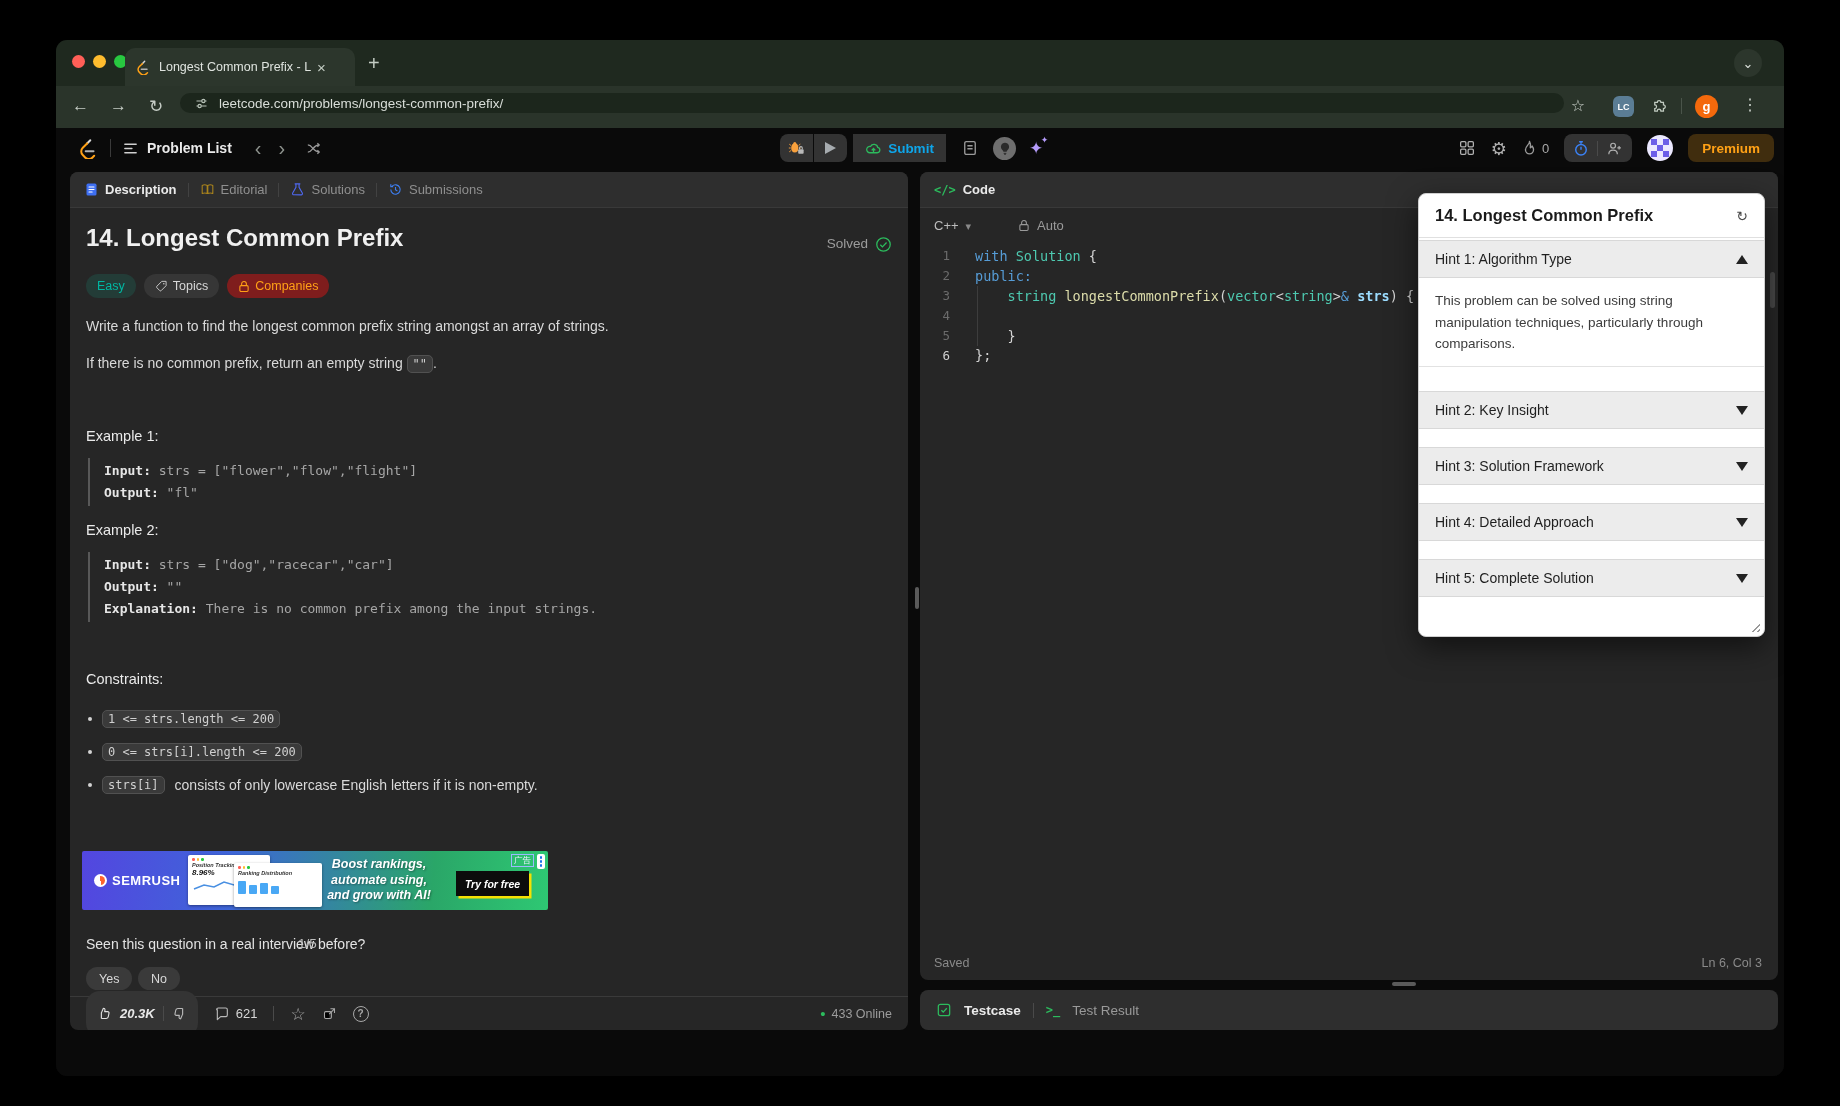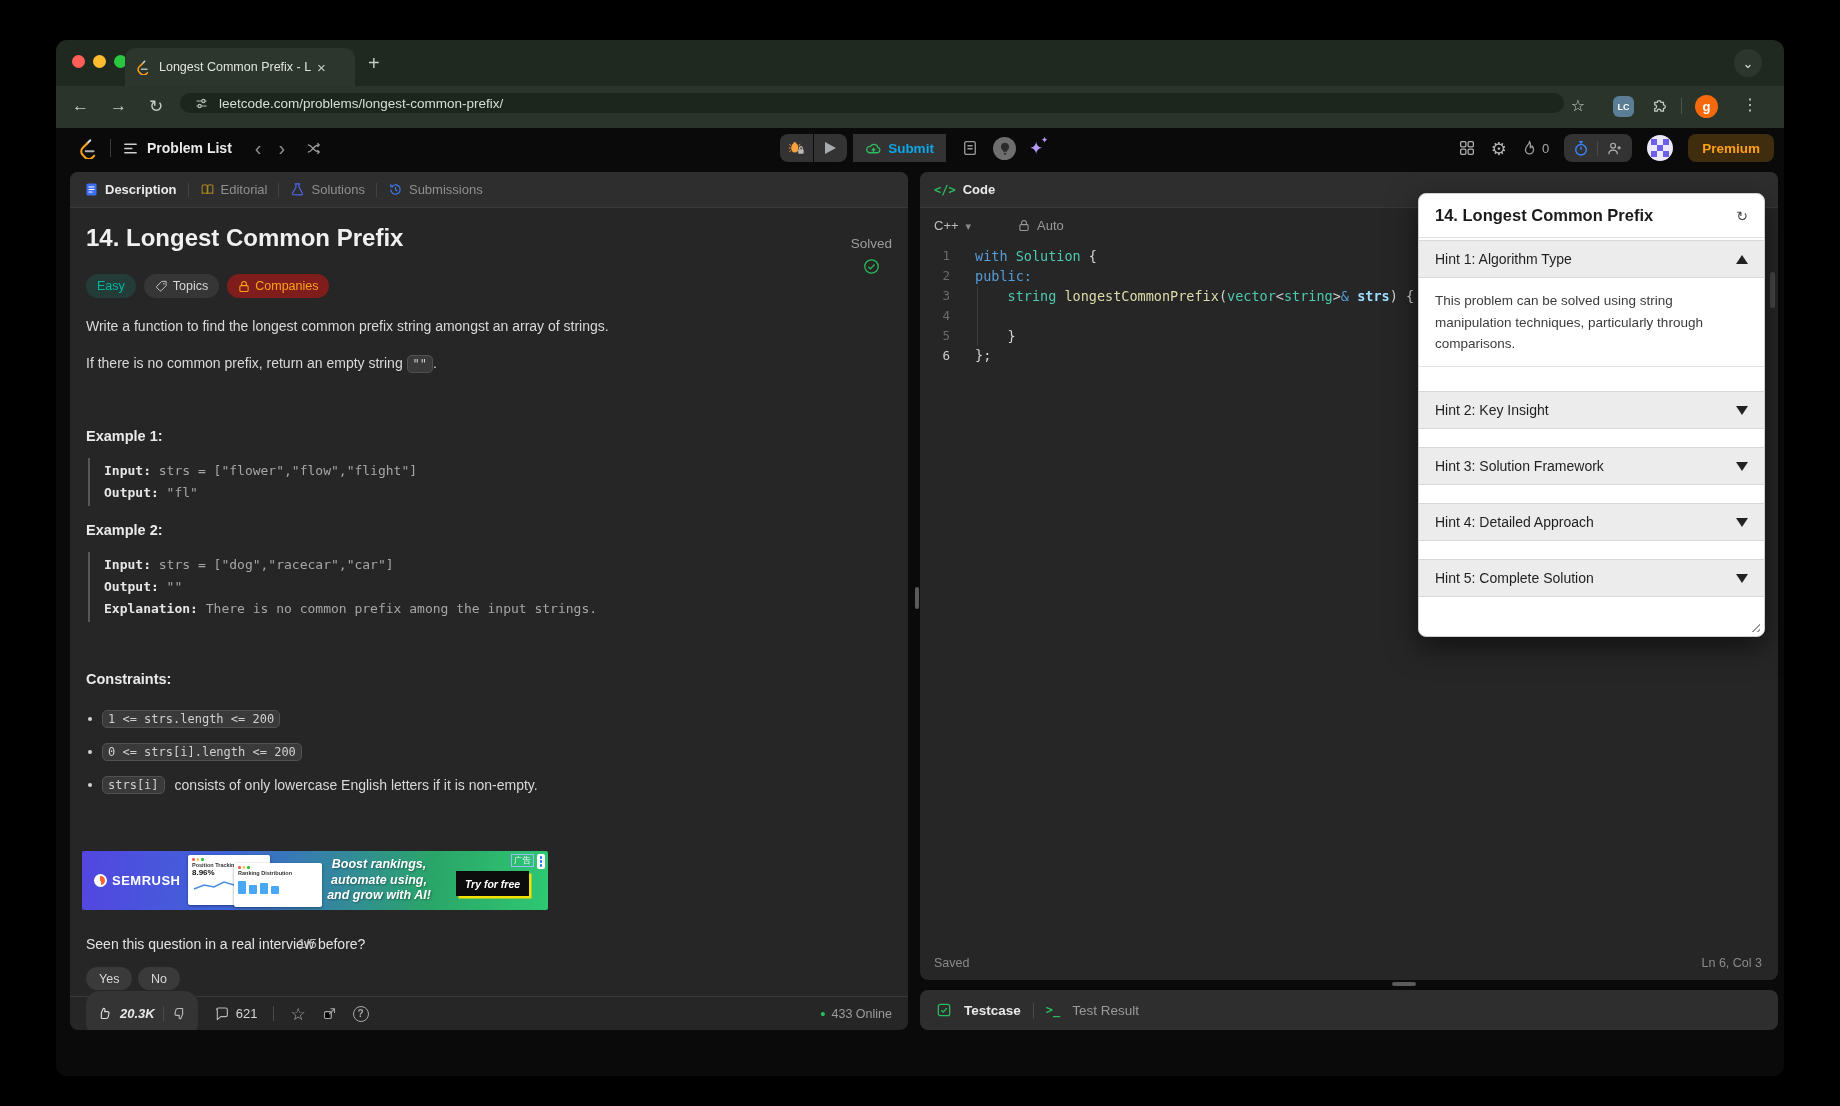--- a/index.html
+++ b/index.html
@@ -55,47 +55,47 @@
   
   .panel { position:absolute; background:#262626; border-radius:8px; overflow:hidden; }
   .left-panel { left:14px; top:44px; width:838px; height:858px; }
   .panel-header { position:absolute; left:0; top:0; width:100%; height:36px; background:#2e2e2e;
                   border-bottom:1px solid #393939; display:flex; align-items:center; padding:0 14px; gap:11px; }
   .dtab { display:flex; align-items:center; gap:6px; font-size:13px; color:#8f8f8f; }
   .dtab.active { color:#eaeaea; font-weight:600; }
   .tab-sep { width:1px; height:14px; background:#424242; }
 
   .lp-title { position:absolute; left:16px; top:52px; color:#f0f0f0; font-size:24px; font-weight:bold; }
-  .solved { position:absolute; right:16px; top:64px; display:flex; align-items:center; gap:7px;
-            color:#9c9c9c; font-size:13.5px;flex-direction:column; }
+  .solved { position:absolute; right:16px; top:64px; display:flex; gap:7px;
+            color:#9c9c9c; font-size:13.5px; }
   .badges { position:absolute; left:16px; top:102px; display:flex; gap:8px; }
   .chip { height:24px; border-radius:12px; display:flex; align-items:center; padding:0 11px; gap:5px; font-size:12.5px; }
   .chip-easy { background:#233c37; color:#00b8a3; }
   .chip-gray { background:#363636; color:#d6d6d6; }
   .chip-comp { background:#7f1d1d; color:#ffa116; }
   .para { position:absolute; left:16px; color:#d9d9d9; font-size:14px; }
   .codechip { font-family:"DejaVu Sans Mono", monospace; font-size:12px; background:#3a3a3a;
               border:1px solid #515151; border-radius:5px; padding:1px 5px; color:#d0d0d0; }
-  .ex-head { position:absolute; left:16px; color:#eaeaea; font-size:14.5px; font-weight:bold; }
+  .ex-head { position:absolute; left:16px; color:#eaeaea; font-size:14.5px; font-weight:normal; }
   .ex-block { position:absolute; left:18px; border-left:2px solid #585858; padding:2px 0 2px 14px;
               font-family:"DejaVu Sans Mono", monospace; font-size:13px; line-height:22px; color:#a6a6a6; }
   .ex-block b { color:#e6e6e6; }
   .c-rows { position:absolute; left:18px; top:536px; display:flex; flex-direction:column; gap:11px; }
   .c-row { display:flex; align-items:center; gap:10px; height:22px; color:#d9d9d9; font-size:14px; }
   .dot { width:4px; height:4px; border-radius:50%; background:#d4d4d4; flex:none; }
 
   
   .ad { position:absolute; left:12px; top:679px; width:466px; height:59px; border-radius:2px; overflow:hidden;
         background:linear-gradient(95deg,#5346e0 0%,#3e66d8 32%,#2aa668 75%,#2ec873 100%); }
   .sem { position:absolute; left:12px; top:22px; display:flex; align-items:center; gap:5px;
          color:#fff; font-weight:bold; font-size:13px; letter-spacing:0.5px; }
   .sem-ic { width:13px; height:13px; border-radius:50%; background:#fff; position:relative; }
   .sem-ic::after{ content:""; position:absolute; left:2px; top:2px; width:9px; height:9px; border-radius:50%;
                   background:conic-gradient(#ff642d 0 180deg, #fff 180deg 360deg); }
-  .mini-card { position:absolute; background:#fff; border-radius:2px; box-shadow:0 1px 3px rgba(0,0,0,.4); padding:3px 4px; }
+  .mini-card { position:absolute; background:#fff; border-radius:2px; box-shadow:0 1px 3px rgba(0,0,0,.4); padding:3px 4px;font-style:italic; }
   .mc-dots { display:flex; gap:2px; margin-bottom:1px; }
   .mc-dot { width:2.5px; height:2.5px; border-radius:50%; }
   .mc-title { font-size:5.5px; color:#333; font-weight:bold; white-space:nowrap; }
   .mc-val { font-size:8px; color:#111; font-weight:bold; }
   .bars { display:flex; gap:3px; align-items:flex-end; height:16px; margin-top:2px; }
   .bar { width:8px; background:#49a8f5; border-radius:1px; }
   .ad-head { position:absolute; left:236px; top:6px; width:122px; text-align:center; color:#fff;
              font-size:12.5px; font-weight:800; font-style:italic; line-height:15.5px; text-shadow:1px 1px 2px rgba(0,0,0,.35); }
   .ad-cta { position:absolute; left:374px; top:20px; width:73px; height:25px; background:#0c0c0c; color:#fff;
             font-size:10.5px; font-weight:bold; font-style:italic; display:flex; align-items:center; justify-content:center;

